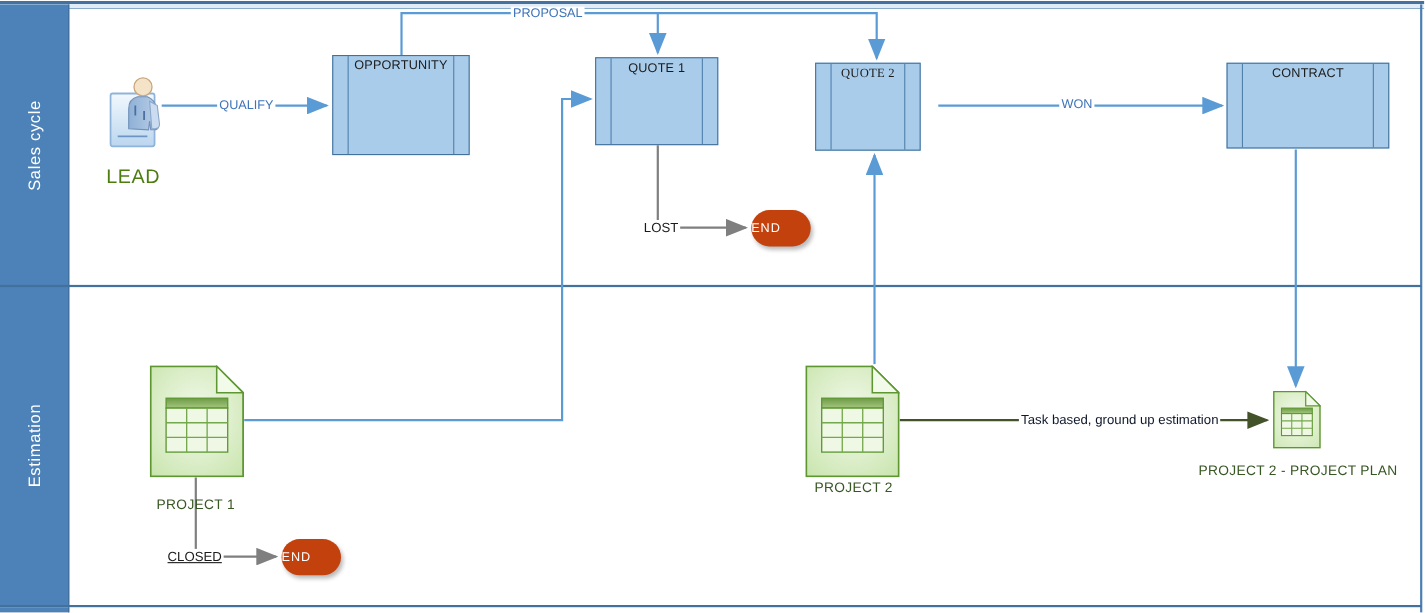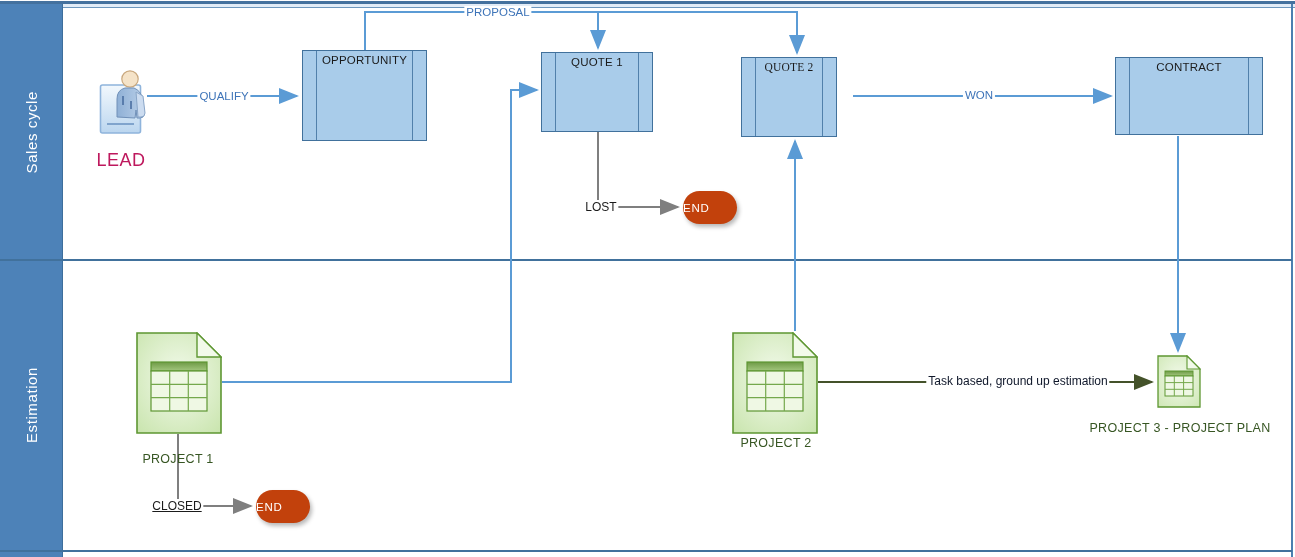--- a/index.html
+++ b/index.html
@@ -32,21 +32,21 @@
     box-shadow:2px 3px 4px rgba(0,0,0,.28);}
   
   .clabel{position:absolute;transform:translate(-50%,-50%);background:#fff;
     padding:0 2px;font-size:11.5px;white-space:nowrap;}
   .clabel.blue{color:#3E74B8;}
   .clabel.black{color:#1b1b1b;font-size:12px;}
   .clabel.olive{color:#0f172a;font-size:12px;}
   
   .ncap{position:absolute;transform:translate(-50%,0);white-space:nowrap;}
   .ncap.green{color:#375623;font-size:12.5px;letter-spacing:.3px;}
-  .ncap.lead{color:#be185d;font-size:18px;letter-spacing:.5px;}
+  .ncap.lead{color:#4d7c0f;font-size:18px;letter-spacing:.5px;}
   .iconbox{position:absolute;}
   svg{display:block;}
   #wires{position:absolute;left:0;top:0;pointer-events:none;}
 </style>
 </head>
 <body>
 
 <div class="canvas">
 
   <div class="top-frame"></div>
@@ -214,21 +214,21 @@
       <path d="M1,1 H30 L43,14 V52 H1 Z" fill="url(#dg3)" stroke="#5E9732" stroke-width="1.3"></path>
       <path d="M30,1 L43,14 H30 Z" fill="#F2FAEA" stroke="#5E9732" stroke-width="1.1"></path>
       <rect x="8" y="16" width="28" height="5" fill="url(#hg3)" stroke="#5E9732" stroke-width="1"></rect>
       <rect x="8" y="21" width="28" height="20" fill="#EFF8E4" stroke="#5E9732" stroke-width="1"></rect>
       <line x1="17.3" y1="21" x2="17.3" y2="41" stroke="#74A84C" stroke-width="1"></line>
       <line x1="26.6" y1="21" x2="26.6" y2="41" stroke="#74A84C" stroke-width="1"></line>
       <line x1="8" y1="27.6" x2="36" y2="27.6" stroke="#74A84C" stroke-width="1"></line>
       <line x1="8" y1="34.3" x2="36" y2="34.3" stroke="#74A84C" stroke-width="1"></line>
     </svg>
   </div>
-  <div class="ncap green" style="left:1180px;top:421px;">PROJECT 3 - PROJECT PLAN</div>
+  <div class="ncap green" style="left:1180px;top:421px;">PROJECT 2 - PROJECT PLAN</div>
 
   <div class="clabel blue" style="left:224px;top:96px;">QUALIFY</div>
   <div class="clabel blue" style="left:498px;top:12px;">PROPOSAL</div>
   <div class="clabel blue" style="left:979px;top:95px;">WON</div>
   <div class="clabel black" style="left:601px;top:207px;">LOST</div>
   <div class="clabel black" style="left:177px;top:506px;text-decoration:underline;">CLOSED</div>
   <div class="clabel olive" style="left:1018px;top:381px;">Task based, ground up estimation</div>
 
 </div>
 

